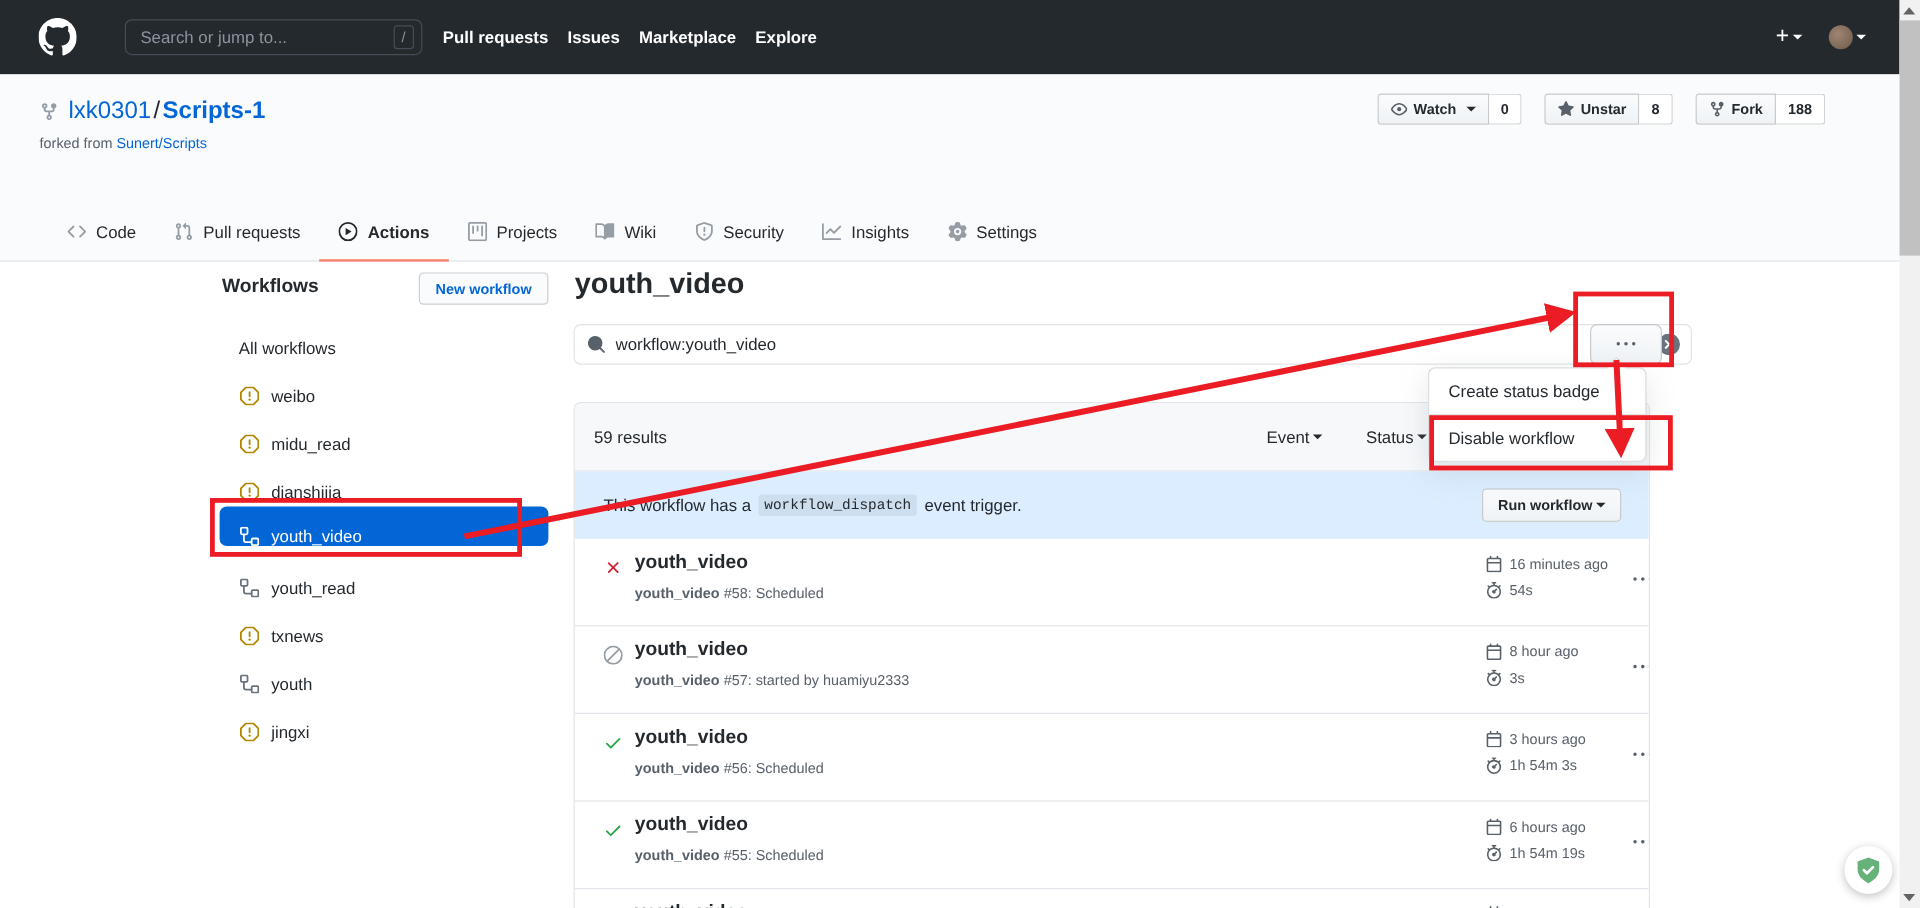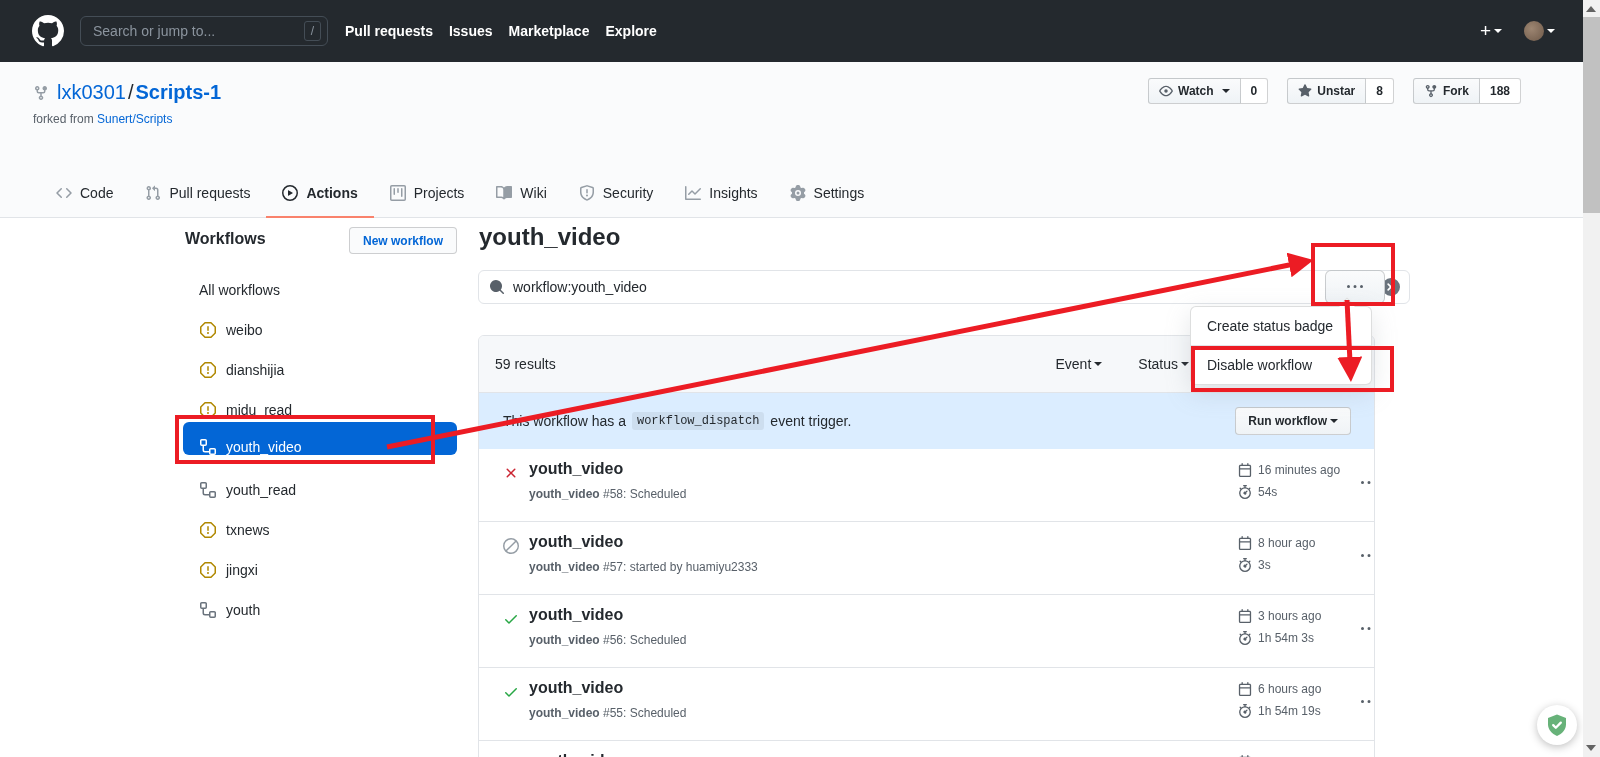--- a/index.html
+++ b/index.html
@@ -4,21 +4,21 @@
 <style>
   *{box-sizing:border-box;margin:0;padding:0}
   html,body{width:1600px;height:757px}
   body{font-family:"Liberation Sans",sans-serif;background:#fff;color:#24292e;overflow:hidden;position:relative}
   .ic16{width:16px;height:16px;flex:none;display:inline-block;vertical-align:text-bottom}
   .caret{display:inline-block;width:0;height:0;border:4px solid transparent;border-top-color:currentColor;margin-left:3px;position:relative;top:2px}
 
   
   #navbar{position:absolute;left:0;top:0;width:1583px;height:62px;background:#24292e;display:flex;align-items:center;padding:0 28px 0 32px;color:#fff}
   .gh-logo{width:32px;height:32px;color:#fff}
-  .nav-search{margin-left:16px;position:relative;width:248px;height:30px}
+  .nav-search{margin-left:40px;position:relative;width:248px;height:30px}
   .nav-search input{width:100%;height:100%;background:#24292e;border:1px solid #444d56;border-radius:6px;color:#c9d1d9;padding:0 32px 0 12px;font-size:14px;outline:none;font-family:inherit}
   .nav-search input::placeholder{color:#8b949e}
   .slash-badge{position:absolute;right:7px;top:5px;border:1px solid #444d56;border-radius:3px;color:#8b949e;font-size:12px;line-height:18px;padding:0 6px}
   .nav-links{display:flex;gap:16px;margin-left:17px}
   .nav-link{color:#fff;font-weight:700;font-size:14px;cursor:pointer}
   .nav-right{margin-left:auto;display:flex;align-items:center;gap:22px}
   .plus-item{color:#fff;font-size:19px;display:flex;align-items:center}
   .avatar-item{display:flex;align-items:center;color:#fff}
   .avatar{width:20px;height:20px;border-radius:50%;background:radial-gradient(circle at 38% 38%,#9d8672,#6e5949)}
 
@@ -303,57 +303,57 @@
   <div class="wf-item">
       <svg class="ic16 icon-alert">
         <use href="#i-alert"></use>
       </svg>
       <span>weibo</span>
     </div>
   <div class="wf-item">
       <svg class="ic16 icon-alert">
         <use href="#i-alert"></use>
       </svg>
-      <span>dianshijia</span>
+      <span>midu_read</span>
     </div>
   <div class="wf-item">
       <svg class="ic16 icon-alert">
         <use href="#i-alert"></use>
       </svg>
-      <span>midu_read</span>
+      <span>dianshijia</span>
     </div>
   <div class="wf-item selected">
       <svg class="ic16 icon-workflow">
         <use href="#i-workflow"></use>
       </svg>
       <span>youth_video</span>
     </div>
   <div class="wf-item">
       <svg class="ic16 icon-workflow">
         <use href="#i-workflow"></use>
       </svg>
       <span>youth_read</span>
     </div>
   <div class="wf-item">
       <svg class="ic16 icon-alert">
         <use href="#i-alert"></use>
       </svg>
       <span>txnews</span>
     </div>
   <div class="wf-item">
+      <svg class="ic16 icon-workflow">
+        <use href="#i-workflow"></use>
+      </svg>
+      <span>youth</span>
+    </div>
+  <div class="wf-item">
       <svg class="ic16 icon-alert">
         <use href="#i-alert"></use>
       </svg>
       <span>jingxi</span>
-    </div>
-  <div class="wf-item">
-      <svg class="ic16 icon-workflow">
-        <use href="#i-workflow"></use>
-      </svg>
-      <span>youth</span>
     </div>
 </div>
 
 <h1 class="main-title">youth_video</h1>
 
 <div class="run-search">
   <svg class="ic16 sic">
       <use href="#i-search"></use>
     </svg>
   <input type="text" value="workflow:youth_video" style="">

